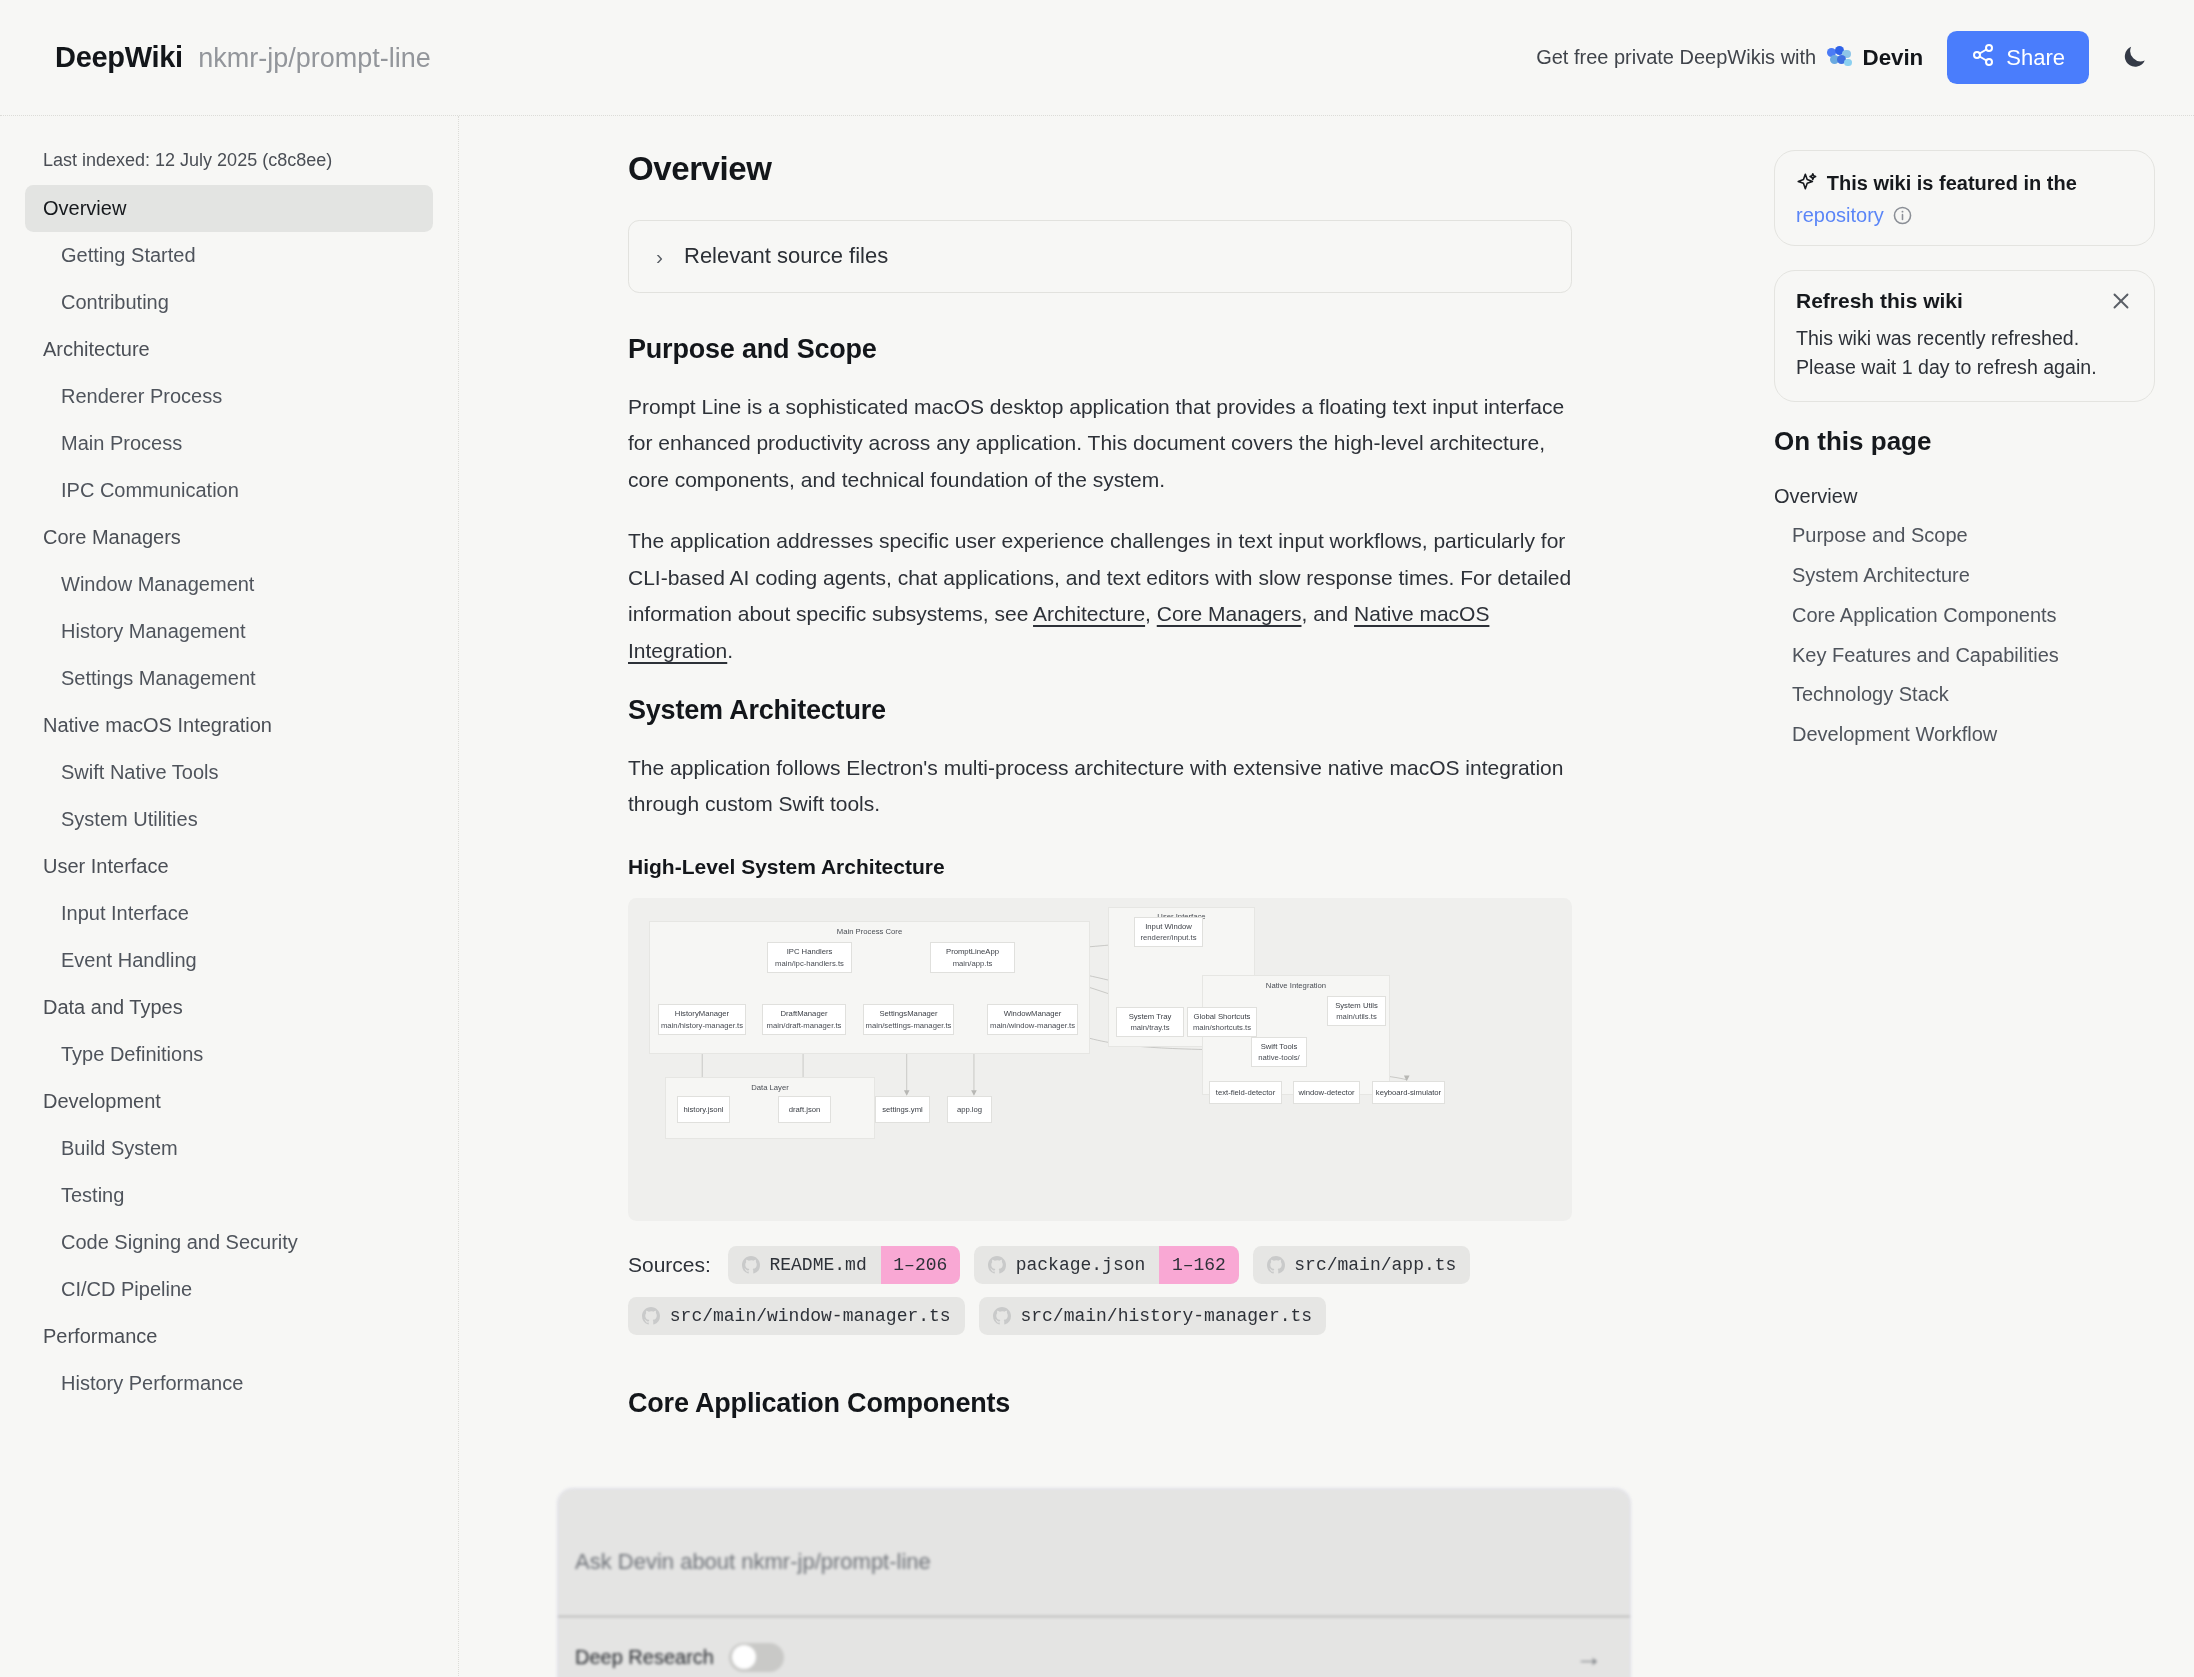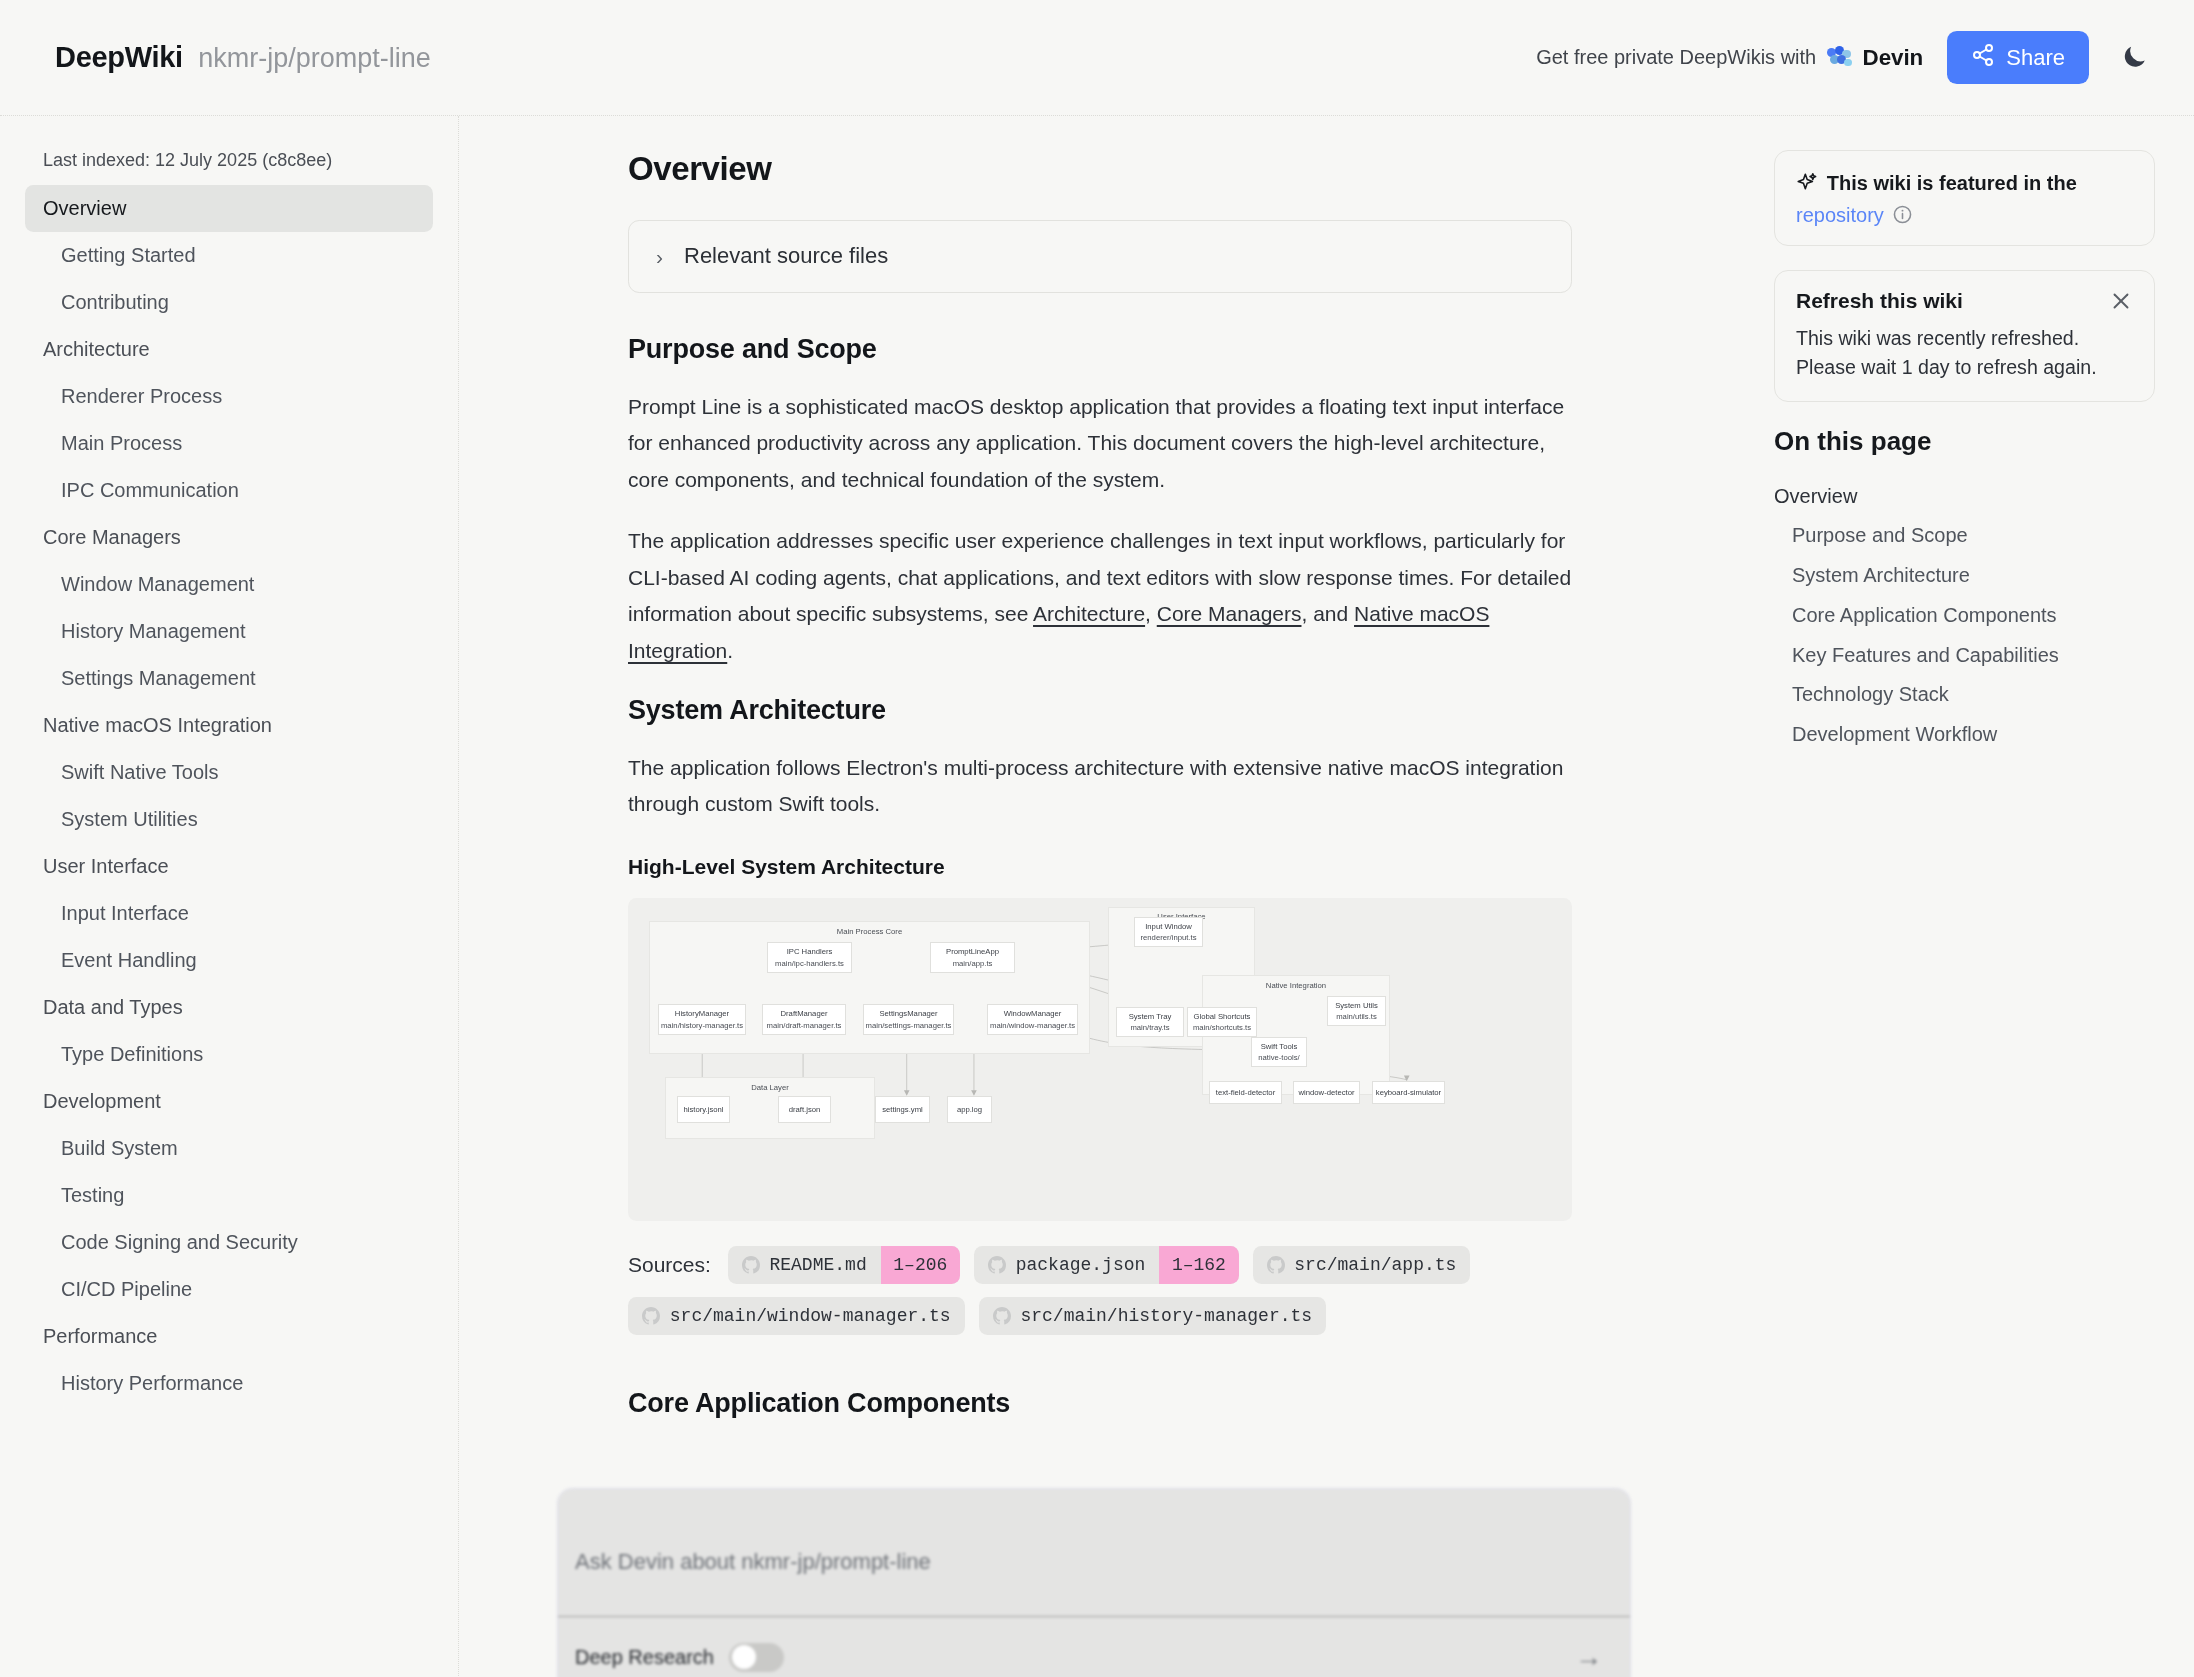--- a/index.html
+++ b/index.html
@@ -156,26 +156,26 @@
     display:flex;align-items:center;justify-content:center;
     color:#6e7278;font-size:27px;
   }
 
   
   .rightrail{
     width:420px;flex:0 0 420px;
     padding:34px 39px 0 0;
   }
   .card{
-    border:1.4px solid #e4e4e0;border-radius:14px;
+    border:1.4px solid #e4e4e0;border-radius:21px;
     padding:18px 21px;margin-bottom:24px;background:#f7f7f5;
   }
   .featured-line{font-size:20px;font-weight:700;color:#16191d;display:flex;align-items:flex-start;gap:8.4px;line-height:1.45;}
   .spark{width:22.4px;height:22.4px;flex:0 0 auto;margin-top:2.1px;}
-  .featured-sub{display:flex;gap:8px;margin-top:5.6px;}
+  .featured-sub{display:flex;align-items:center;gap:8px;margin-top:5.6px;}
   .repo-link{font-size:20px;color:#5b86f7;text-decoration:none;cursor:pointer;}
   .info-i{width:21px;height:21px;flex:0 0 auto;}
   .refresh-head{display:flex;align-items:flex-start;}
   .refresh-title{font-size:21px;font-weight:700;color:#16191d;}
   .x-btn{margin-left:auto;cursor:pointer;width:24px;height:24px;}
   .refresh-body{font-size:19.6px;line-height:1.5;color:#2d3138;margin-top:11.2px;}
   .otp-title{font-size:26px;font-weight:700;color:#16191d;margin:19.6px 0 19.6px 0;}
   .otp-list{list-style:none;}
   .otp-item{font-size:20px;color:#4f545c;padding:8.4px 0 8.4px 18px;cursor:pointer;white-space:nowrap;}
   .otp-item.lvl0{padding-left:0;color:#2d3138;}

